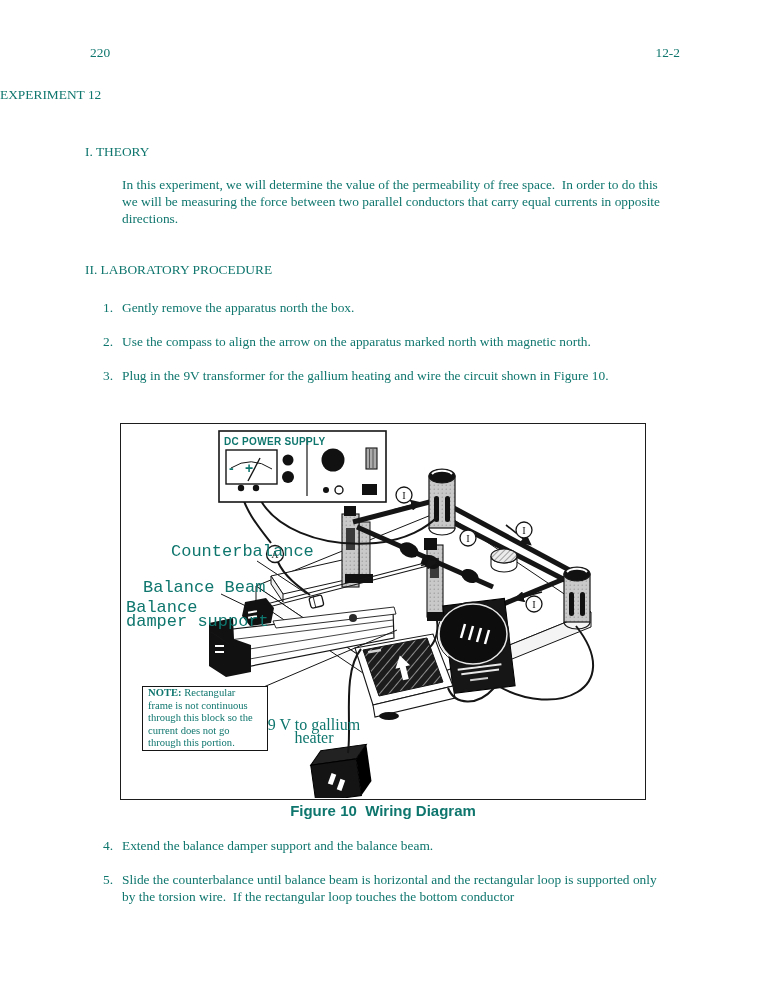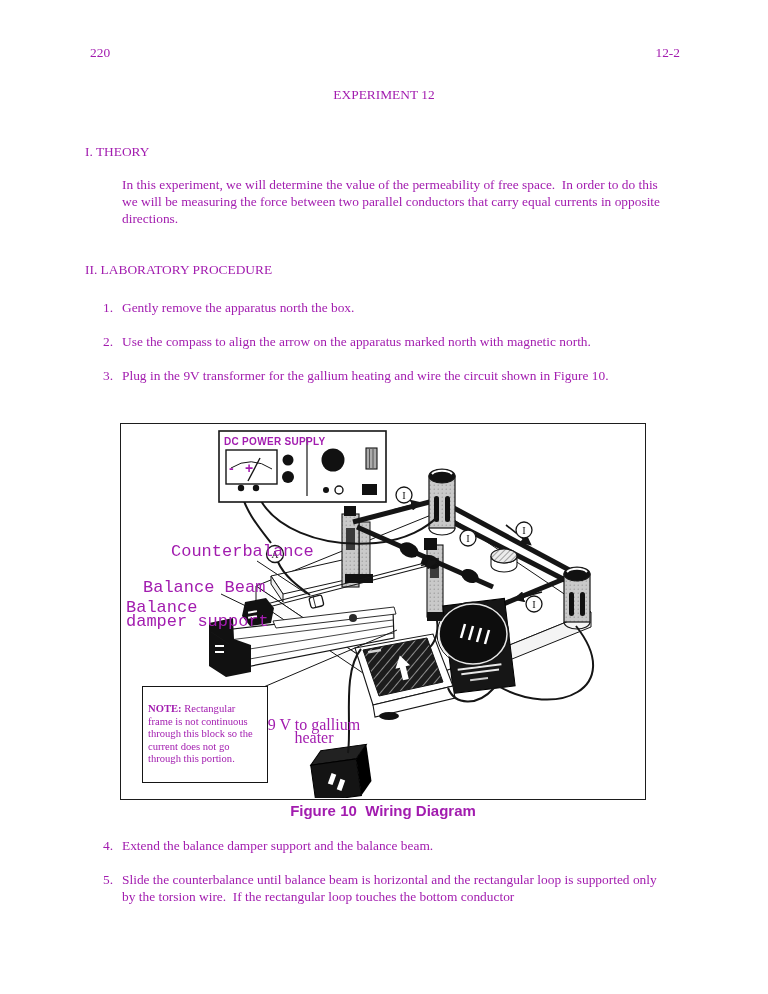--- a/index.html
+++ b/index.html
@@ -1,35 +1,35 @@
 <!DOCTYPE html>
 <html><head>
 <meta charset="utf-8">
 <style>
   html,body{margin:0;padding:0;background:#9a9a9a;}
   .page{position:relative;width:768px;height:994px;margin:0 auto;background:#ffffff;
-        font-family:"Liberation Serif",serif;color:#a21caf;font-size:13.4px;line-height:17px;overflow:hidden;}
+        font-family:"Liberation Serif",serif;color:#0f766e;font-size:13.4px;line-height:17px;overflow:hidden;}
   .abs{position:absolute;}
   .hdr-left{left:90px;top:44px;}
   .hdr-right{right:88px;top:44px;}
-  .title-block{left:0;top:86px;width:768px;text-align:center;}
+  .title-block{left:0;top:86px;width:768px;}
   .heading{left:85px;}
   .body-text{left:122px;width:545px;text-align:left;}
   .step{left:103px;width:580px;display:flex;}
   .step-num{width:19px;flex:none;}
   .step-text{width:543px;}
   .fig-outer{left:120px;top:423px;width:526px;height:400px;}
   .fig-box{position:relative;width:526px;height:377px;border:1.5px solid #1d1d1d;background:#fff;box-sizing:border-box;}
   .fig-box svg{position:absolute;left:0;top:0;}
   .fig-label{position:absolute;font-size:17px;line-height:14px;white-space:nowrap;font-family:Liberation Mono, monospace;}
   .ps-title{position:absolute;left:103px;top:9px;font-family:"Liberation Sans",sans-serif;
             font-weight:bold;font-size:10px;letter-spacing:.3px;}
   .term-sign{position:absolute;font-family:"Liberation Sans",sans-serif;font-weight:bold;font-size:14px;line-height:14px;}
   .note-box{position:absolute;left:21px;top:262px;width:114px;border:1.5px solid #151515;background:#fff;
-            padding:16px 5px;font-size:10.6px;line-height:12.6px;white-space:normal;}
+            padding:0 5px;font-size:10.6px;line-height:12.6px;white-space:normal;}
   .heater-label{position:absolute;left:145px;top:294px;width:96px;text-align:center;
                 font-size:16px;line-height:13px;}
   .fig-caption{position:absolute;left:0;top:379px;width:526px;text-align:center;
                font-family:"Liberation Sans",sans-serif;font-weight:bold;font-size:15px;}
 </style>
 </head>
 <body>
 
 <div class="page">
 

